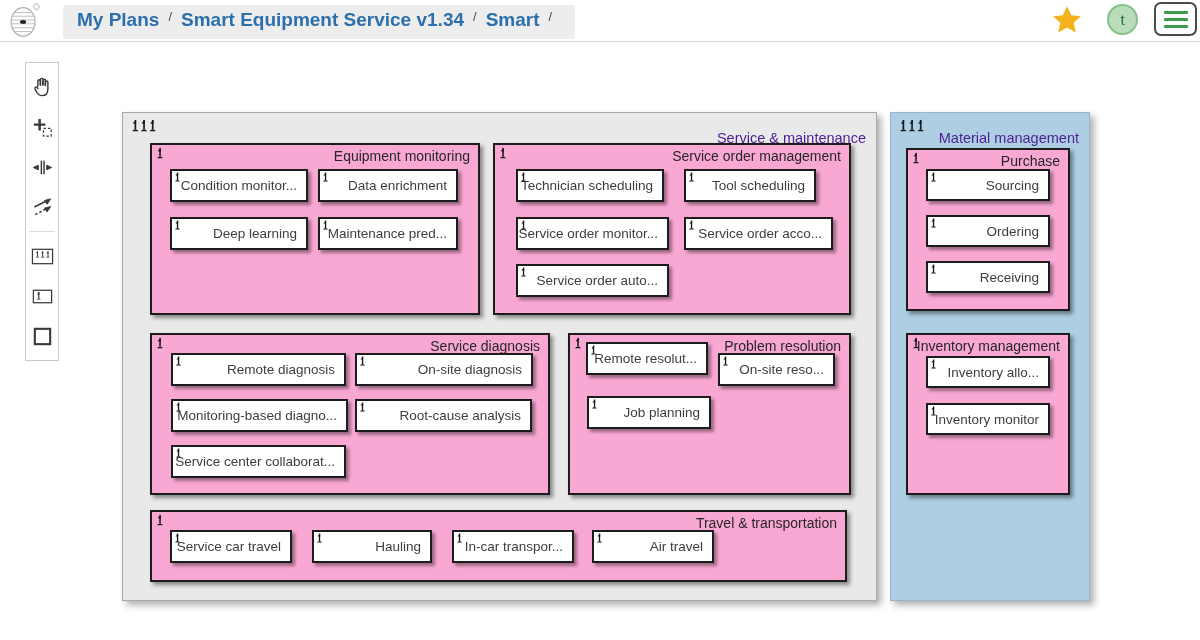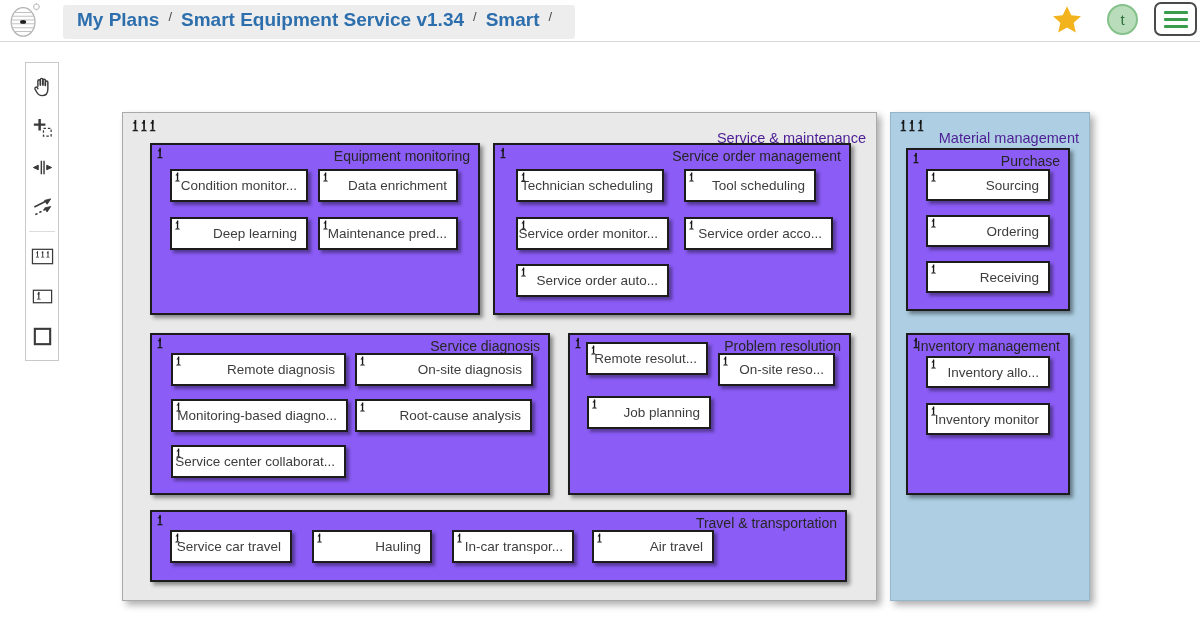--- a/index.html
+++ b/index.html
@@ -32,21 +32,21 @@
   .tool svg { width:23px; height:23px; }
   .tool-sep { width:26px; height:1px; background:#dcdcdc; margin:4px 0; }
 
   
   .group { position:absolute; border:1px solid #a9a9a9; box-shadow:4px 4px 7px rgba(0,0,0,.32); }
   .group-service  { background:#e9e9e9; }
   .group-material { background:#aecfe3; border-color:#95b6c9; }
   .group-title { position:absolute; top:6px; right:10px; font-size:14.5px; color:#4c1d95;margin-top:11px; }
   .pin3 { position:absolute; top:6px; left:8px; width:26px; height:13px; color:#171717; }
 
-  .cluster { position:absolute; background:#8b5cf6; border:2px solid #1c1c1c;
+  .cluster { position:absolute; background:#f9a8d4; border:2px solid #1c1c1c;
              box-shadow:3px 3px 4px rgba(0,0,0,.42);text-align:right; }
   .cluster-title { position:absolute; top:3px; right:8px; font-size:14px; color:#262626; }
   .cpin { position:absolute; top:2px; left:4px; width:8px; height:12px; color:#171717; }
 
   .leaf { position:absolute; height:33px; background:#fff; border:2px solid #1c1c1c;
           box-shadow:3px 3px 3px rgba(0,0,0,.38); display:flex; align-items:center;
           justify-content:flex-end; padding-right:9px; font-size:13.5px; color:#3d3d3d;
           white-space:nowrap; overflow:hidden; cursor:pointer; }
   .lpin { position:absolute; top:1px; left:2px; width:7px; height:10px; color:#171717; }
 </style>

